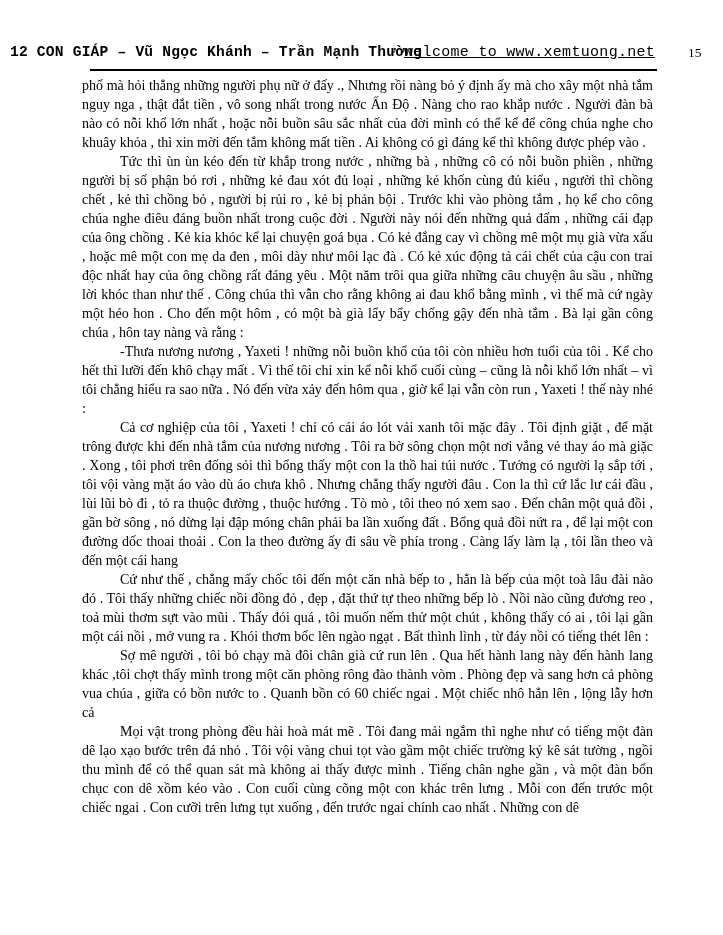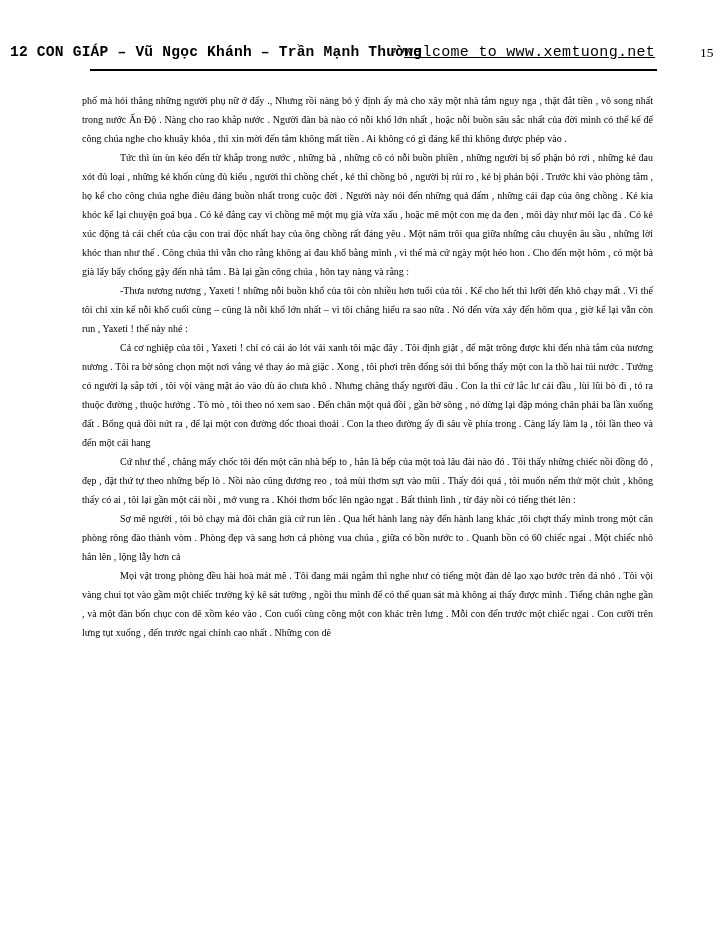--- a/index.html
+++ b/index.html
@@ -33,33 +33,32 @@
     letter-spacing: 0.3px;
     text-decoration: underline;
     color: #000000;
     white-space: nowrap;
     cursor: pointer;
   }
   .page-number {
     position: absolute;
     top: 45px; left: 688px;
     font-size: 13.5px;
-    margin-left: 12px;
   }
   .header-rule {
     position: absolute;
     top: 69px; left: 90px;
     width: 567px; height: 2px;
     background: #000000;
   }
   .body-text {
     position: absolute;
-    top: 91px; left: 82px;
+    top: 76px; left: 82px;
     width: 571px;
-    font-size: 10px;
+    font-size: 14px;
     line-height: 19px;
     text-align: justify;
   }
   .body-text p {
     margin: 0;
     text-indent: 38px;
   }
   .body-text p.no-indent { text-indent: 0; }
   .body-text p.dash-line {
     text-indent: 0;

